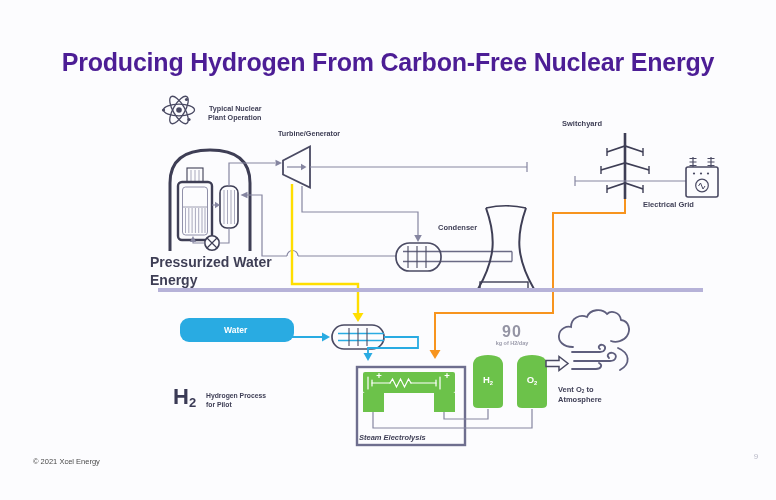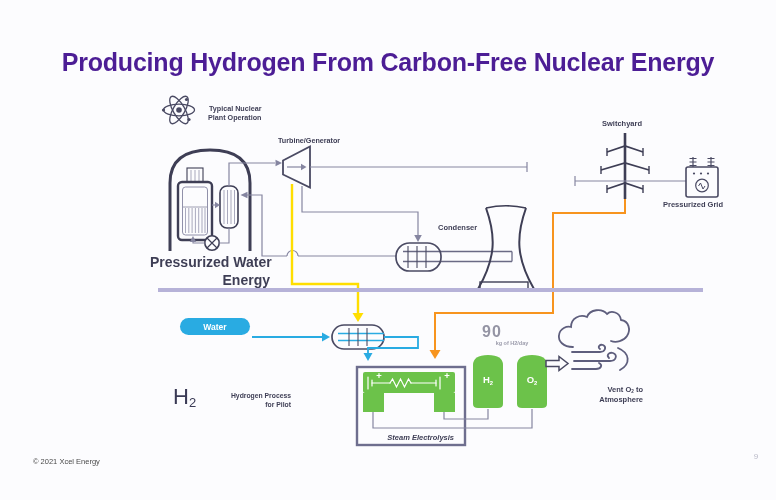--- a/index.html
+++ b/index.html
@@ -1,32 +1,32 @@
 <!DOCTYPE html>
 <html><head>
 <meta charset="utf-8">
 <style>
   html,body{margin:0;padding:0;background:#e9e9e9;}
   #slide{position:relative;width:776px;height:500px;background:#fcfcfe;overflow:hidden;
          font-family:"Liberation Sans",sans-serif;}
   #art{position:absolute;left:0;top:0;}
   .lbl{position:absolute;font-weight:bold;color:#3e3e55;font-size:7.5px;line-height:1.3;
-       text-align:right;white-space:nowrap;}
+       text-align:left;white-space:nowrap;}
   .lbl.left{text-align:right;}
   #title{position:absolute;left:0;top:48px;width:776px;text-align:center;
          font-size:25px;font-weight:bold;color:#4c1d95;letter-spacing:-0.2px;}
   #divider{position:absolute;left:158px;top:288px;width:545px;height:3.5px;background:#b6b2d8;}
-  #water-box{position:absolute;left:180px;top:318px;width:70px;height:17px;background:#29abe2;
-             border-radius:9px;display:flex;align-items:center;justify-content:center;
-             color:#fff;font-weight:bold;font-size:8.5px;}
+  #water-box{position:absolute;left:180px;top:318px;width:70px;height:24px;background:#29abe2;
+             border-radius:9px;display:flex;align-items:center;
+             color:#fff;font-weight:bold;font-size:8.5px;padding-left:44px;}
   .tank-label{position:absolute;width:30px;text-align:center;color:#fff;font-weight:bold;font-size:9.5px;}
   .sub{font-size:0.62em;vertical-align:-0.28em;}
-  #h2-big{position:absolute;left:173px;top:384px;color:#3a3a55;font-weight:normal;font-size:22px;}
+  #h2-big{position:absolute;left:173px;top:384px;color:#3a3a55;font-weight:bold;font-size:22px;}
   #h2-big .sub{font-size:13px;vertical-align:-0.25em;}
-  #prod-value{position:absolute;left:482px;top:323px;width:60px;
+  #prod-value{position:absolute;left:482px;top:323px;width:60px;text-align:center;
               font-size:16px;font-weight:bold;color:#9494a4;letter-spacing:1px;}
   #prod-unit{position:absolute;left:482px;top:340px;width:60px;text-align:center;
              font-size:5.5px;font-weight:bold;color:#9b9bab;}
   #copyright{position:absolute;left:33px;top:457px;font-size:7.5px;color:#4a4a4a;}
   #page-num{position:absolute;left:748px;top:452px;width:16px;text-align:center;font-size:8px;color:#b8b8c6;}
 </style>
 </head>
 <body>
 
 <div id="slide">
@@ -191,25 +191,25 @@
     </g>
   </svg>
 
   <div id="divider"></div>
 
   <div class="lbl left" style="left:208px;top:104px;font-size:7.2px;">
     <div>Typical Nuclear</div>
     <div>Plant Operation</div>
   </div>
 
-  <div class="lbl left" style="left:278px;top:136px;font-size:7.2px;">Turbine/Generator</div>
+  <div class="lbl left" style="left:278px;top:129px;font-size:7.2px;">Turbine/Generator</div>
 
   <div class="lbl" style="left:562px;top:119px;width:80px;">Switchyard</div>
 
-  <div class="lbl" style="left:643px;top:200px;width:80px;">Pressurized Grid</div>
+  <div class="lbl" style="left:643px;top:200px;width:80px;">Electrical Grid</div>
 
   <div class="lbl left" style="left:438px;top:223px;">Condenser</div>
 
   <div class="lbl" style="left:150px;top:253px;width:120px;font-size:14px;">
     <div>Pressurized Water</div>
     <div>Energy</div>
   </div>
 
   <div id="water-box">
     <span>Water</span>

